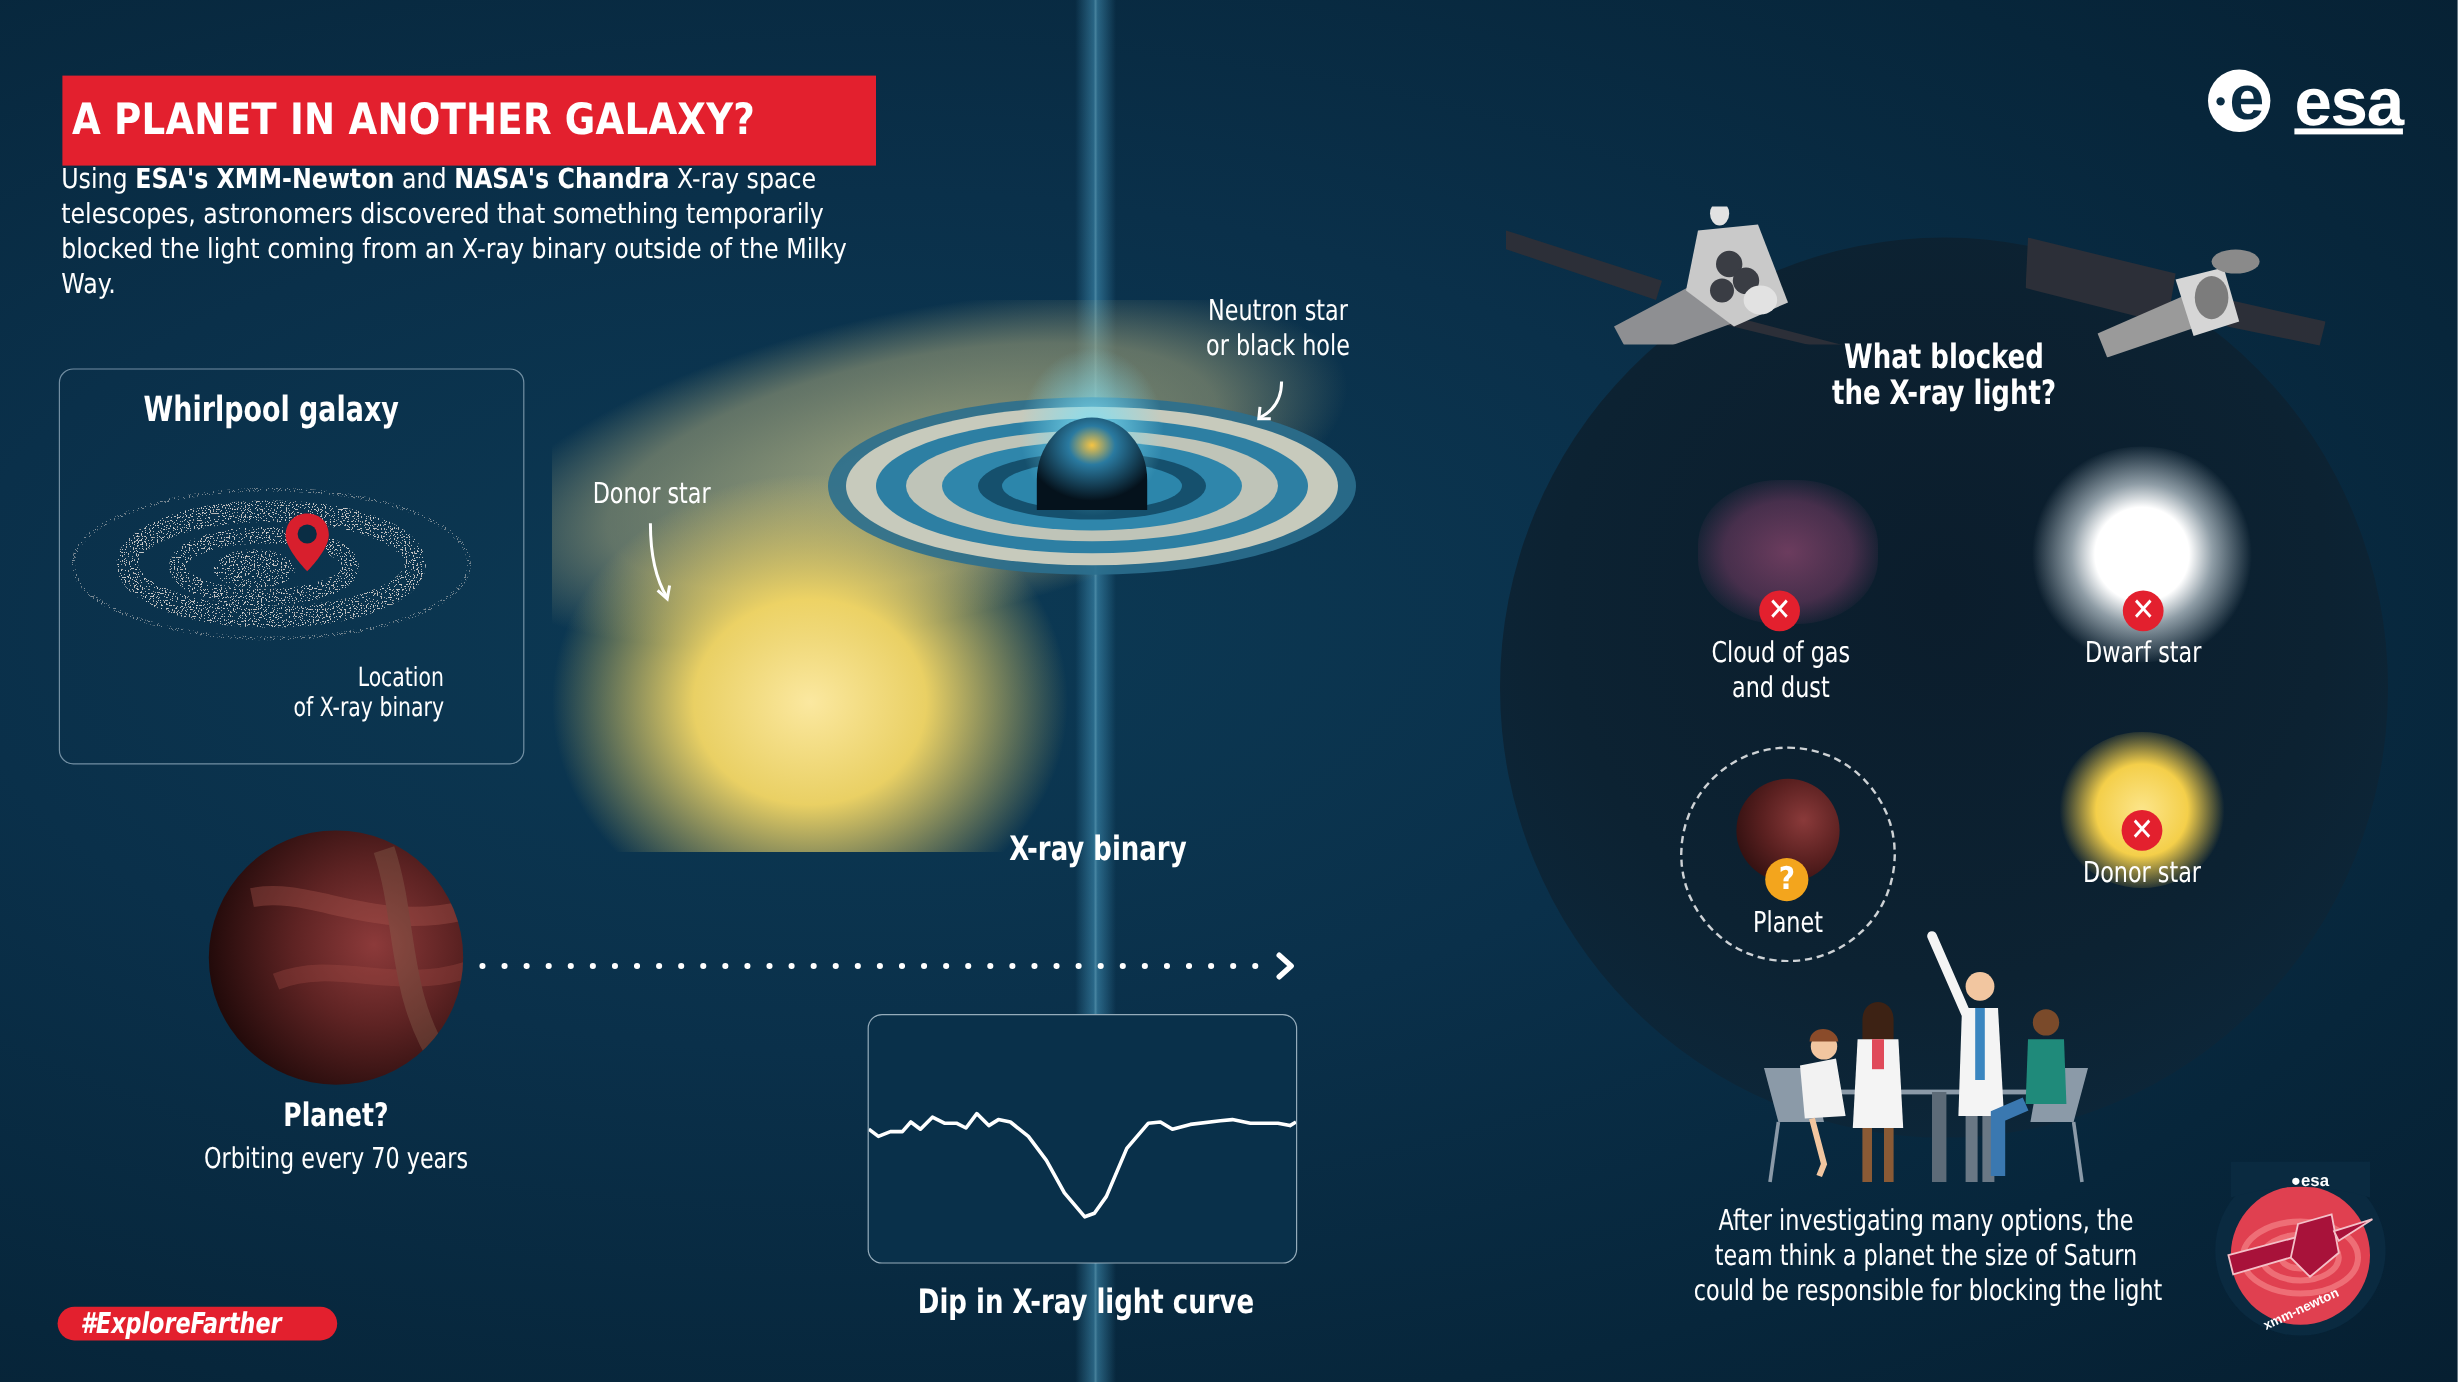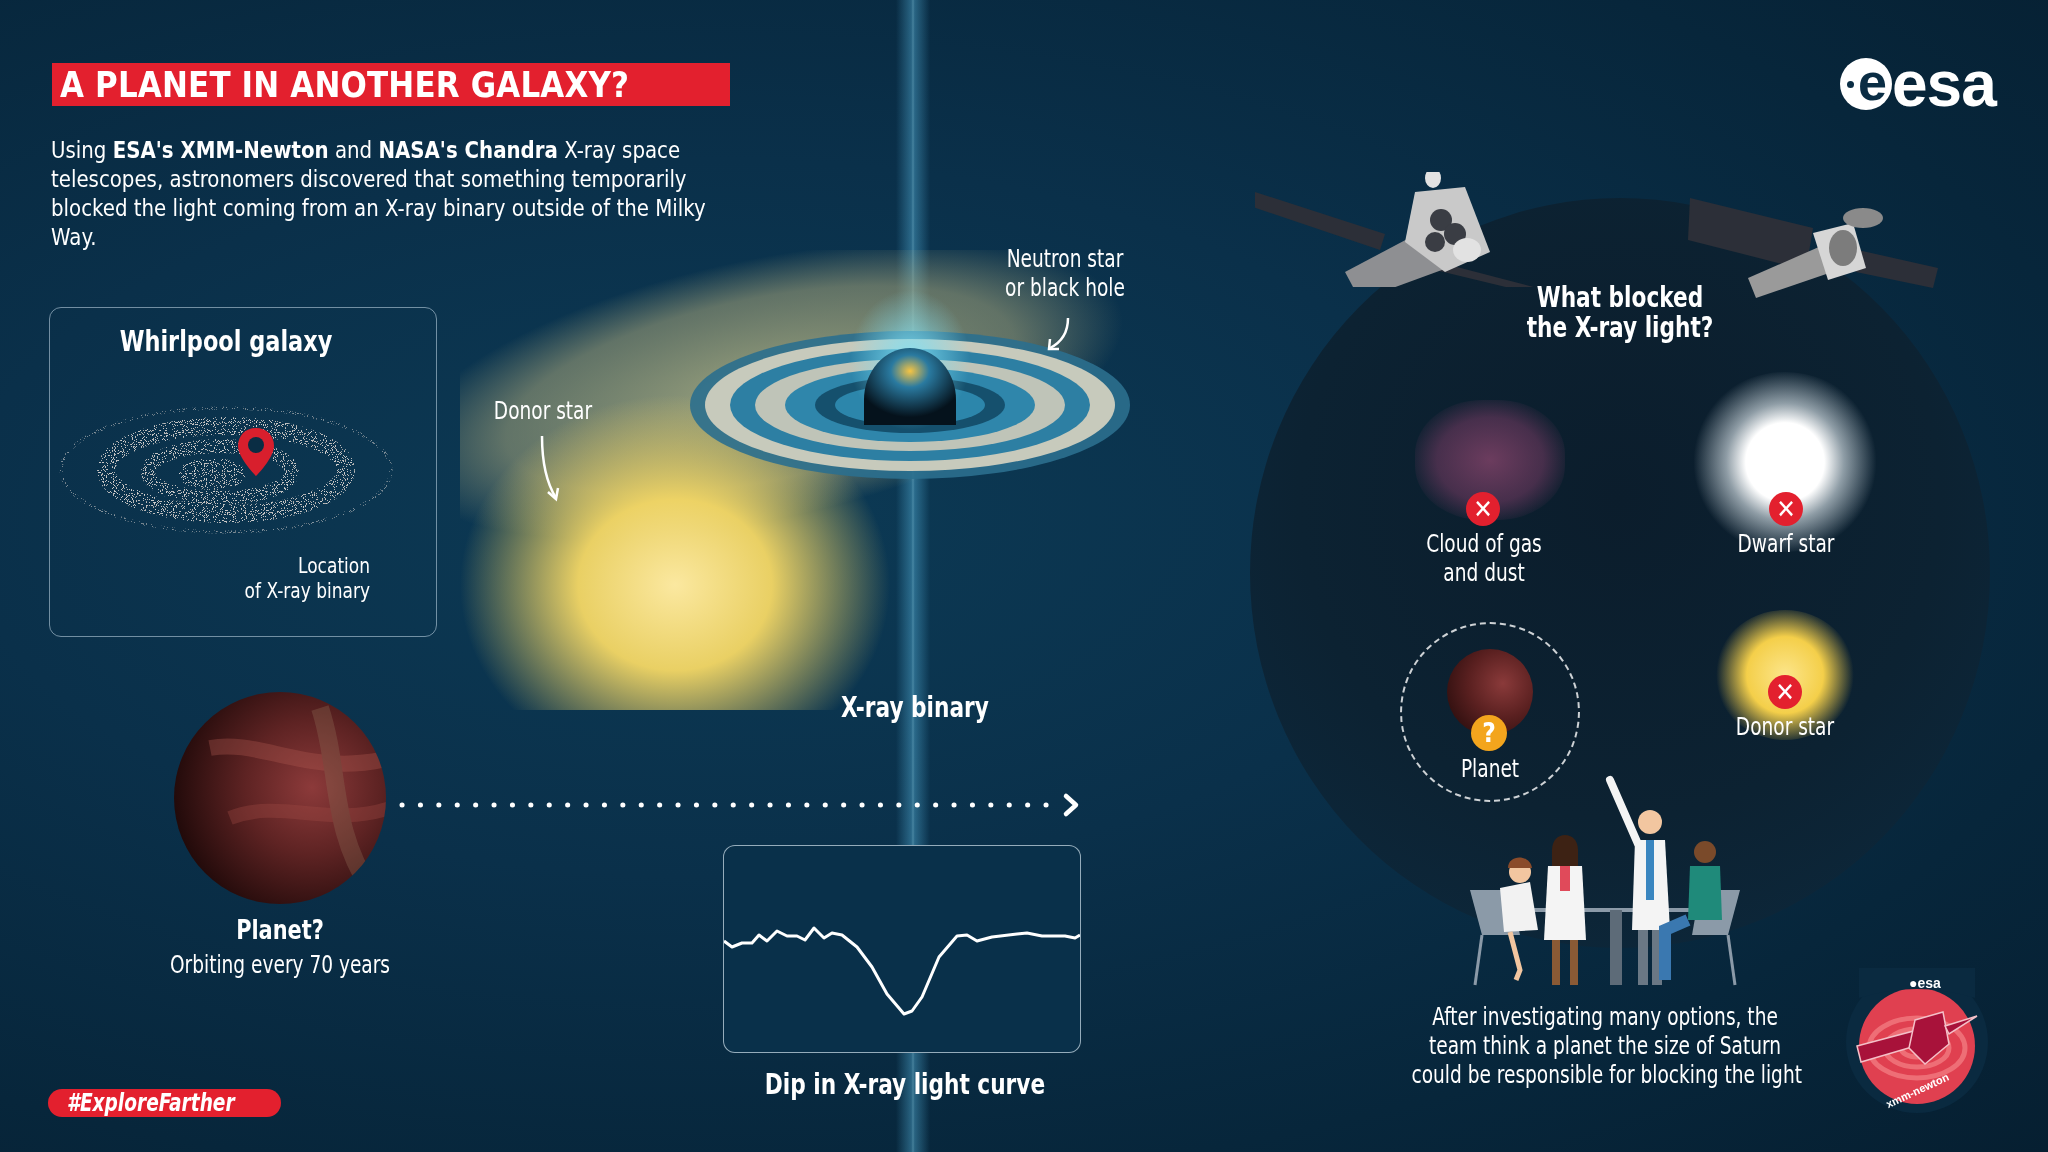--- a/index.html
+++ b/index.html
@@ -1,30 +1,30 @@
 <!DOCTYPE html>
 <html><head>
 <meta charset="utf-8">
 <style>
   html,body{margin:0;padding:0;}
   body{width:2048px;height:1152px;overflow:hidden;position:relative;
     background:radial-gradient(ellipse at 35% 45%, #0c3a55 0%, #0a304a 40%, #07263b 75%, #061f31 100%);
     font-family:"DejaVu Sans Condensed","DejaVu Sans","Liberation Sans",sans-serif;color:#fff;}
   .abs{position:absolute;}
   
-  .title-bar{left:52px;top:63px;height:43px;background:#e3202e;padding:0 8px;display:flex;align-items:center;}
+  .title-bar{left:52px;top:63px;height:43px;background:#e3202e;padding:16px 8px;display:flex;align-items:center;}
   .title-bar span{font-family:"DejaVu Sans",sans-serif;font-weight:bold;font-size:36px;letter-spacing:0.2px;transform:scaleX(0.86);transform-origin:left center;display:inline-block;white-space:nowrap;}
   .subtitle{left:51px;top:136px;width:820px;font-size:23px;line-height:29px;font-family:"DejaVu Sans",sans-serif;transform:scaleX(0.86);transform-origin:left top;}
   .subtitle b{font-weight:bold;}
   
   .esa-logo{left:1840px;top:56px;height:56px;display:flex;align-items:center;}
   .esa-logo .disc{width:52px;height:52px;border-radius:50%;background:#fff;position:relative;}
   .esa-logo .disc:after{content:"";position:absolute;left:7px;top:23px;width:7px;height:7px;border-radius:50%;background:#0a2d44;}
   .esa-logo .e{position:absolute;left:18px;top:-6px;font-size:52px;font-weight:bold;color:#0a2d44;font-family:"Liberation Sans",sans-serif;}
-  .esa-logo .word{font-family:"Liberation Sans",sans-serif;font-weight:bold;font-size:64px;margin-left:0;letter-spacing:-1px;}
+  .esa-logo .word{font-family:"Liberation Sans",sans-serif;font-weight:bold;font-size:56px;margin-left:20px;letter-spacing:-1px;text-decoration:underline;}
   
   .whirl-box{left:49px;top:307px;width:388px;height:330px;border:1.5px solid rgba(200,220,235,0.55);border-radius:12px;box-sizing:border-box;}
   .whirl-title{left:0;top:16px;width:352px;text-align:center;font-weight:bold;font-size:29px;transform:scaleX(0.86);}
   .whirl-loc{left:120px;top:245px;width:200px;text-align:right;font-size:22px;line-height:25px;transform:scaleX(0.86);transform-origin:right top;}
   
   .lbl{font-size:24px;line-height:29px;transform:scaleX(0.86);white-space:nowrap;}
   .lbl-c{text-align:center;transform-origin:center top;}
   .lbl-b{font-weight:bold;font-size:28px;}
   
   .jet{left:896px;top:0;width:34px;height:1152px;background:linear-gradient(90deg,rgba(80,170,210,0) 0%,rgba(80,170,210,0.45) 45%,rgba(120,200,230,0.55) 50%,rgba(80,170,210,0.45) 55%,rgba(80,170,210,0) 100%);}

